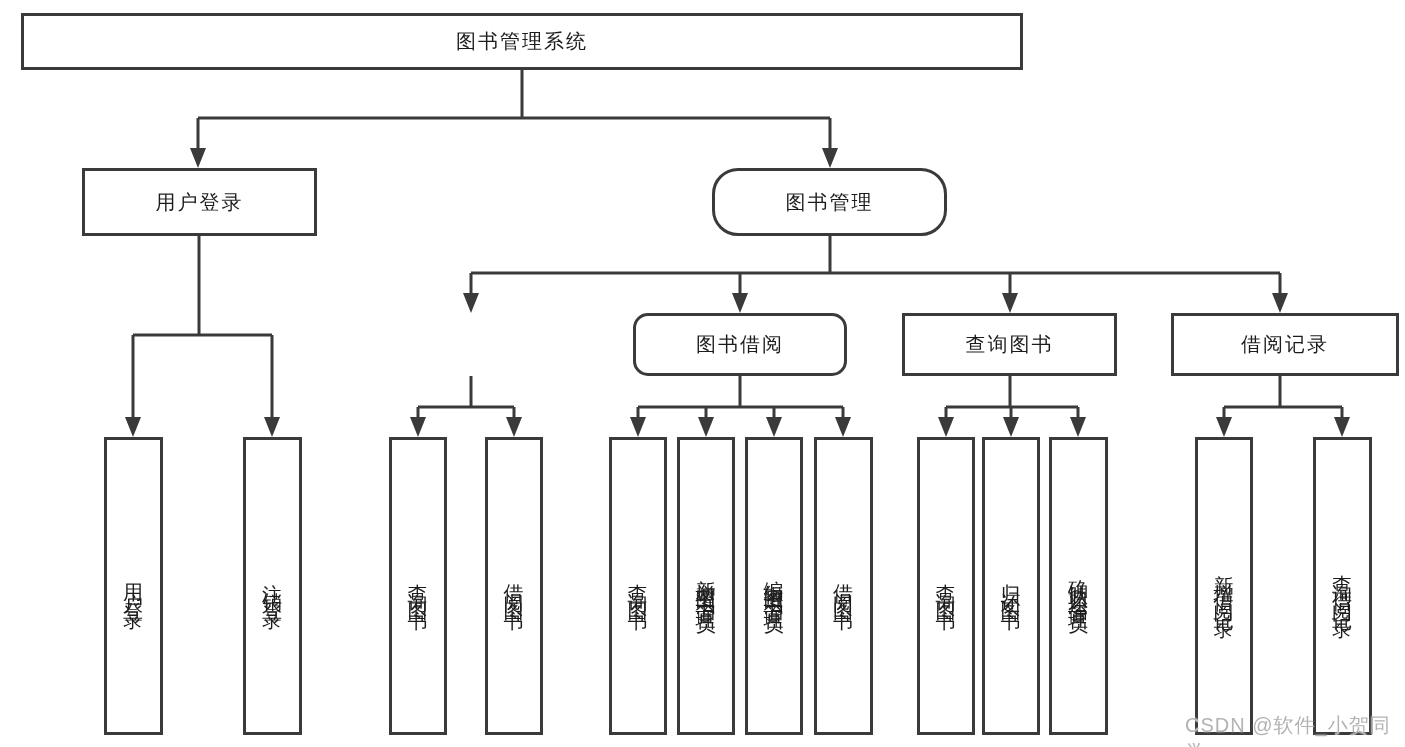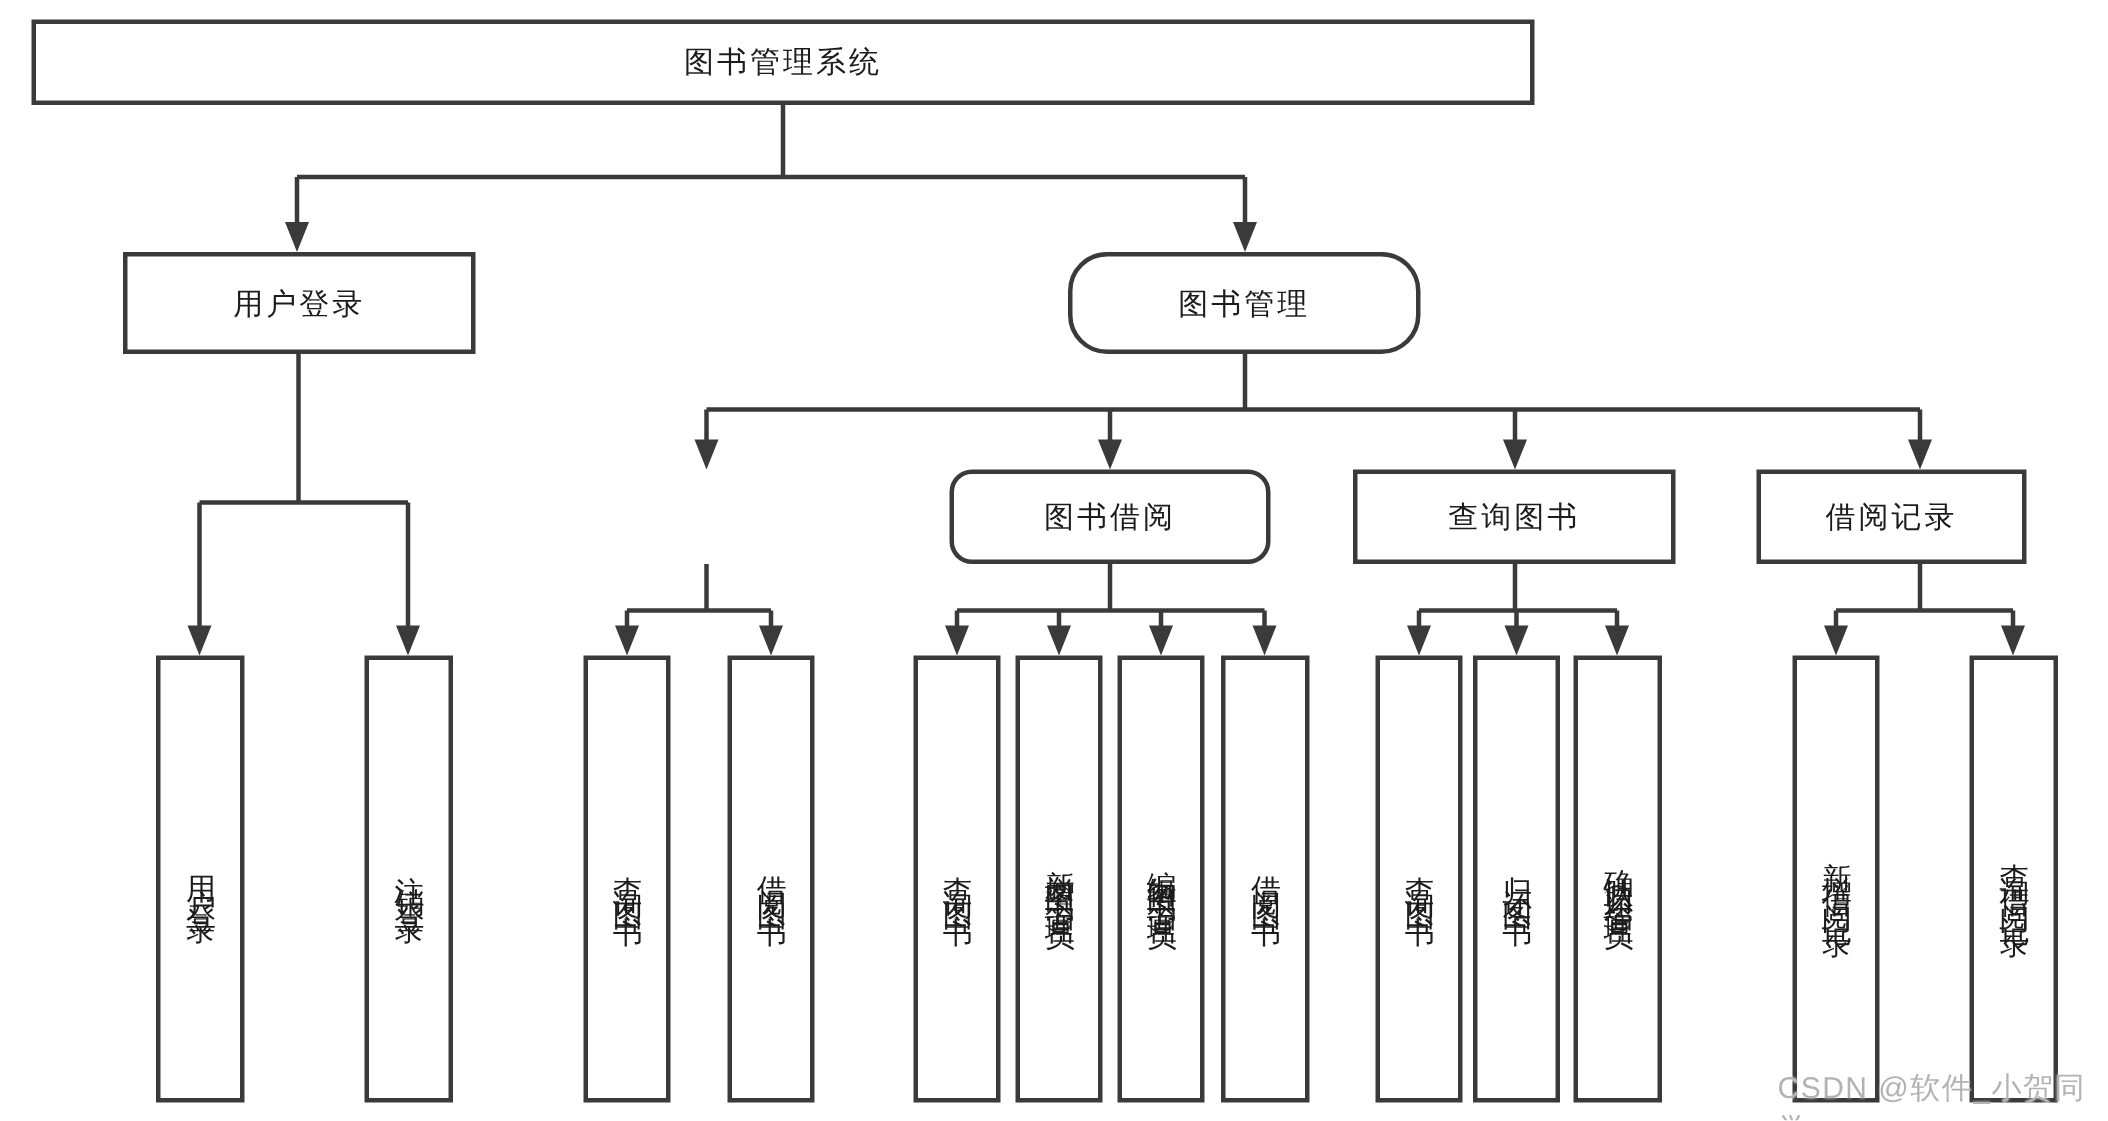--- a/index.html
+++ b/index.html
@@ -115,21 +115,21 @@
     <polygon points="1334,417 1350,417 1342,437"></polygon>
   </svg>
 
   <div class="node" style="left:21px; top:13px; width:1002px; height:57px;text-align:center;">图书管理系统</div>
 
   <div class="node" style="left:82px; top:168px; width:235px; height:68px;">用户登录</div>
   <div class="node" style="left:712px; top:168px; width:235px; height:68px;border-radius:26px;">图书管理</div>
 
   <div class="node" style="left:633px; top:313px; width:214px; height:63px;border-radius:15px;">图书借阅</div>
   <div class="node" style="left:902px; top:313px; width:215px; height:63px;">查询图书</div>
-  <div class="node" style="left:1171px; top:313px; width:180px; height:63px;">借阅记录</div>
+  <div class="node" style="left:1171px; top:313px; width:228px; height:63px;">借阅记录</div>
 
   <div class="node vnode" style="left:104px; top:437px; width:59px; height:298px;">
     <span class="vtext">用户登录</span>
   </div>
   <div class="node vnode" style="left:243px; top:437px; width:59px; height:298px;">
     <span class="vtext">注销登录</span>
   </div>
 
   <div class="node vnode" style="left:389px; top:437px; width:58px; height:298px;">
     <span class="vtext">查询图书</span>

